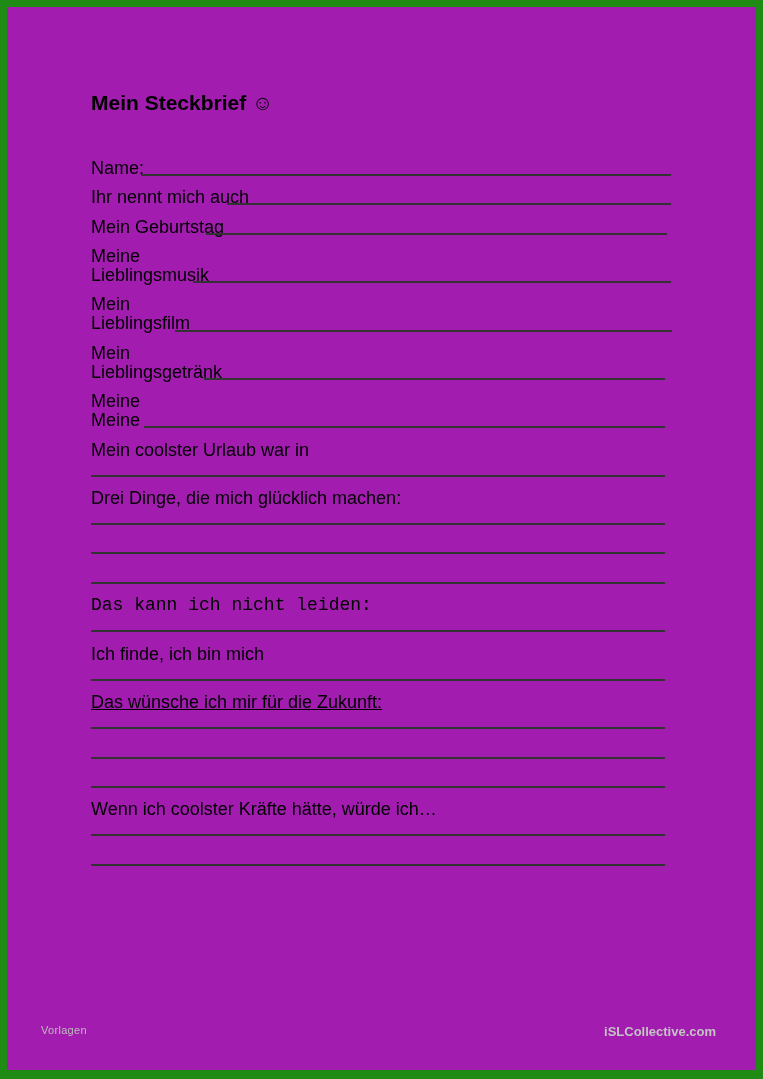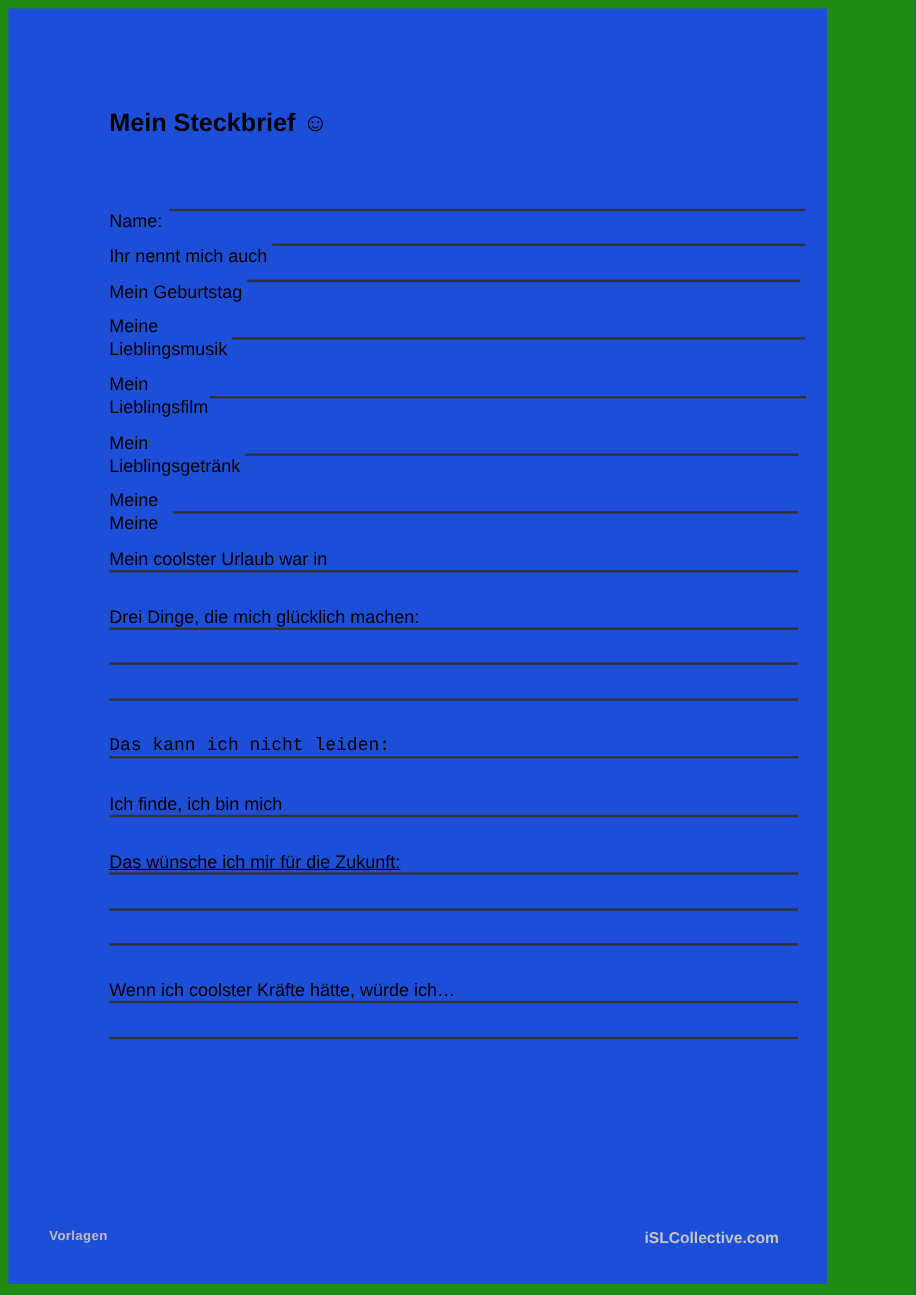--- a/index.html
+++ b/index.html
@@ -6,55 +6,53 @@
   body {
     width: 763px; height: 1079px;
     background: #1f8a14;
     position: relative;
     overflow: hidden;
     font-family: "Liberation Sans", sans-serif;
   }
   .page {
     position: absolute;
     left: 7px; top: 7px;
-    width: 682px; height: 1063px;
-    background: #1d4ed8;
+    width: 749px; height: 1063px;
+    background: #a21caf;
   }
   .title {
     position: absolute;
     left: 84px; top: 84px;
     font-size: 21px; font-weight: bold;
     color: #000;
     margin: 0;
     white-space: nowrap;
   }
   .label {
     position: absolute;
-    font-size: 15px;
+    font-size: 18px;
     color: #000;
     white-space: nowrap;
     line-height: 19px;
-    margin-top: 16px;
   }
   .line {
     position: absolute;
     height: 2px;
     background: #333;
   }
   .wanted {
     position: absolute;
     left: 340px; top: 874px;
     width: 70px; height: 105px;
   }
   .footer-left {
     position: absolute;
     left: 34px; top: 1017px;
     font-size: 11px; color: #bdbdbd;
     letter-spacing: 0.3px;
-    font-weight: bold;
   }
   .footer-right {
     position: absolute;
     right: 40px; top: 1017px;
     font-size: 13px; font-weight: bold; color: #c4c4c4;
   }
 </style>
 </head>
 <body>
 

